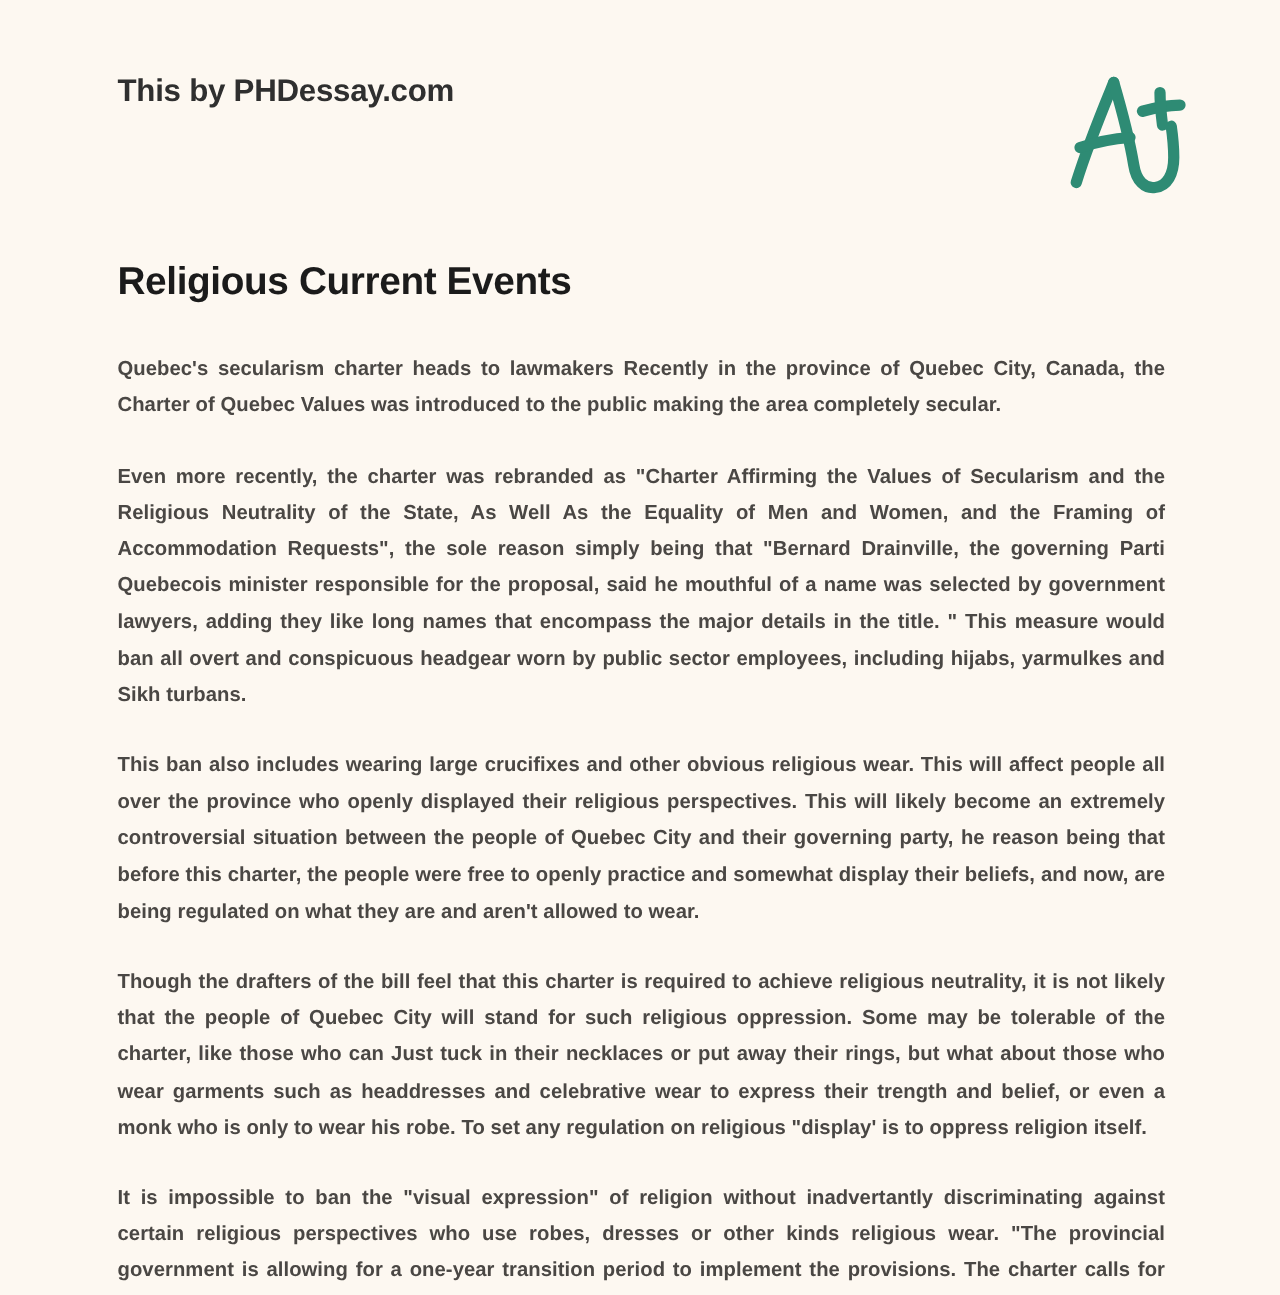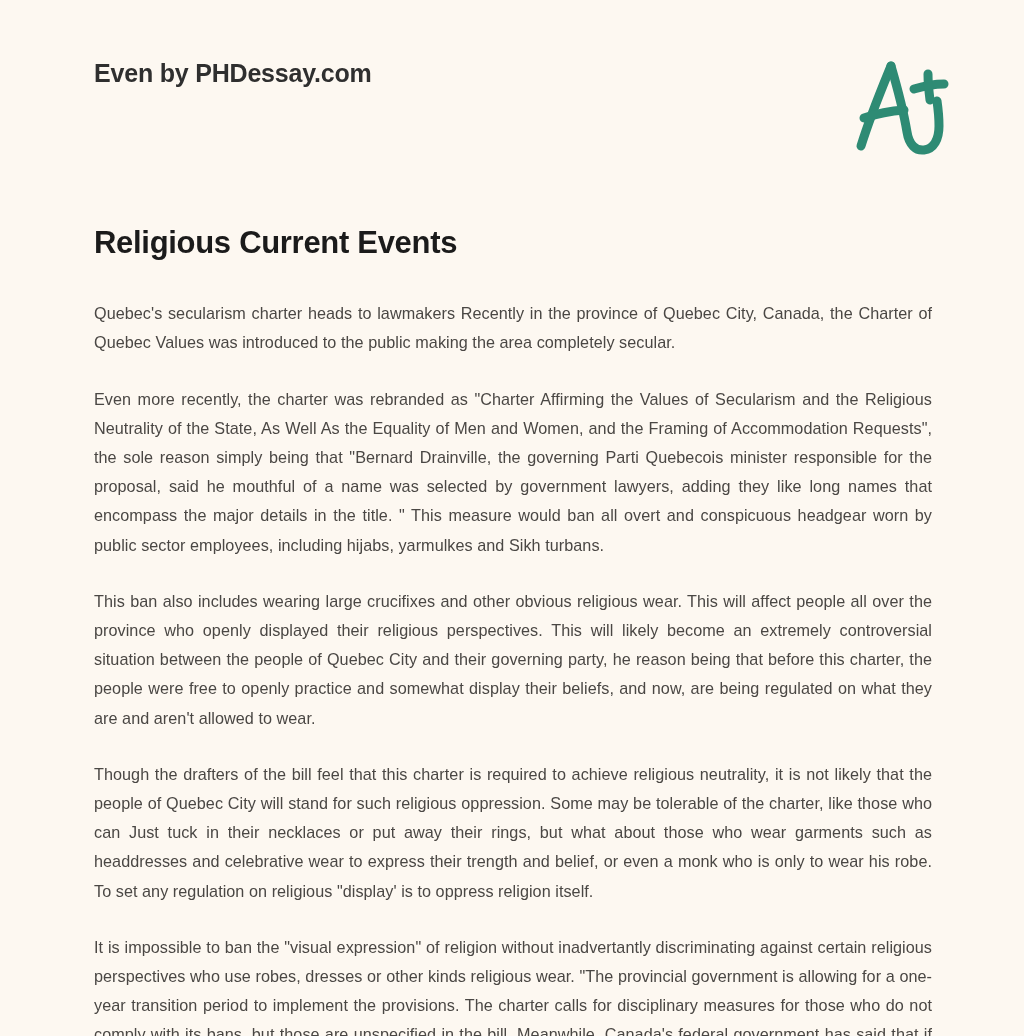--- a/index.html
+++ b/index.html
@@ -75,43 +75,44 @@
     left: 94px;
     top: 206px;
     width: 838px;
   }
   .doc-title {
     font-size: 31px;
     font-weight: 600;
     color: #1b1b1b;
     letter-spacing: -0.3px;
     line-height: 1.2;
-    margin: 18px 0 38px 0;
+    margin: 0 0 38px 0;
   }
   .body-copy p {
     margin: 0 0 27px 0;
     font-size: 16.2px;
     line-height: 29.2px;
     color: #4a4744;
     text-align: justify;
     text-justify: inter-word;
     letter-spacing: 0.05px;
     hyphens: none;
+    font-weight: bold;
   }
   .body-copy p:last-child {
     margin-bottom: 0;
   }
 </style>
 </head>
 <body>
 
 <div class="page">
 
   <div class="header">
-    <div class="brand-title">Even by PHDessay.com</div>
+    <div class="brand-title">This by PHDessay.com</div>
   </div>
 
   <div class="logo">
     <svg viewBox="0 0 116 104" xmlns="http://www.w3.org/2000/svg">
       <g fill="none" stroke="#2e8b74" stroke-linecap="round" stroke-linejoin="round">
 
         <path d="M47 10 C 38 32, 27 58, 17 90" stroke-width="9"></path>
 
         <path d="M47 10 C 54 34, 60 58, 63 76 C 65 89, 72 95, 80 94 C 90 93, 95 83, 95 70 C 95 60, 94 52, 93 45" stroke-width="9"></path>
 

